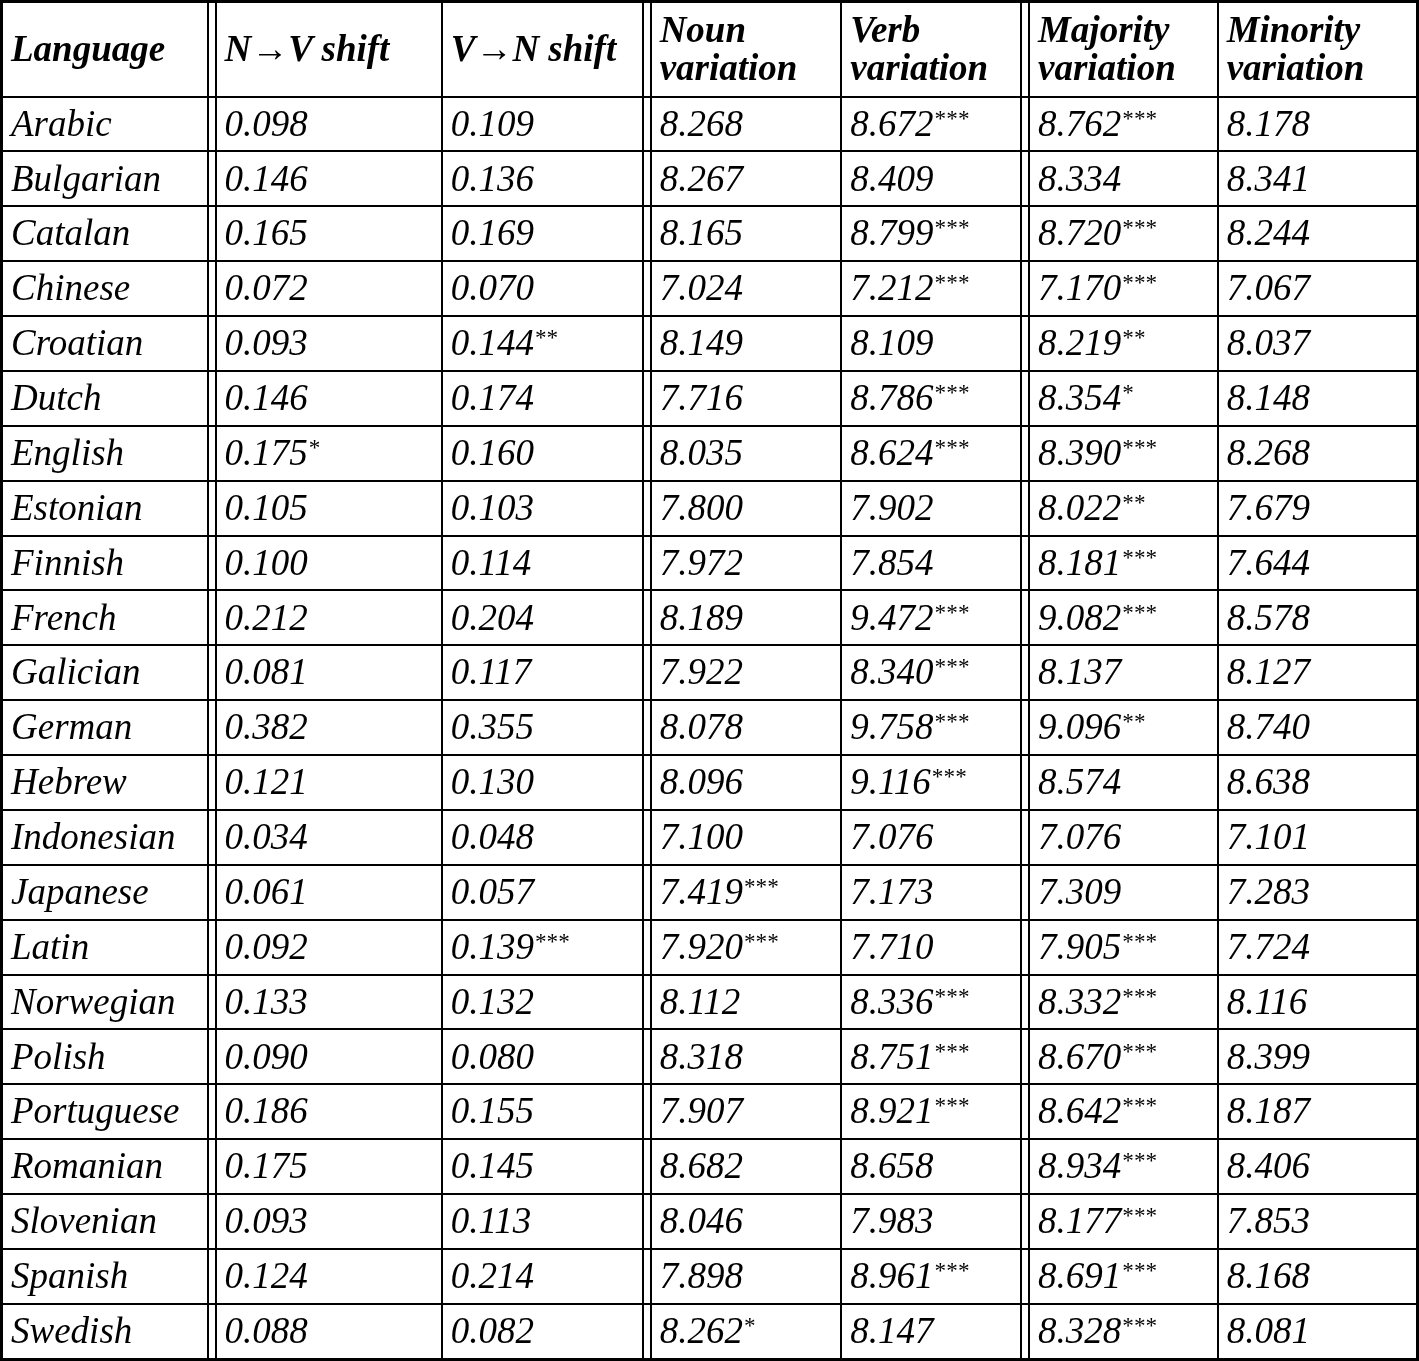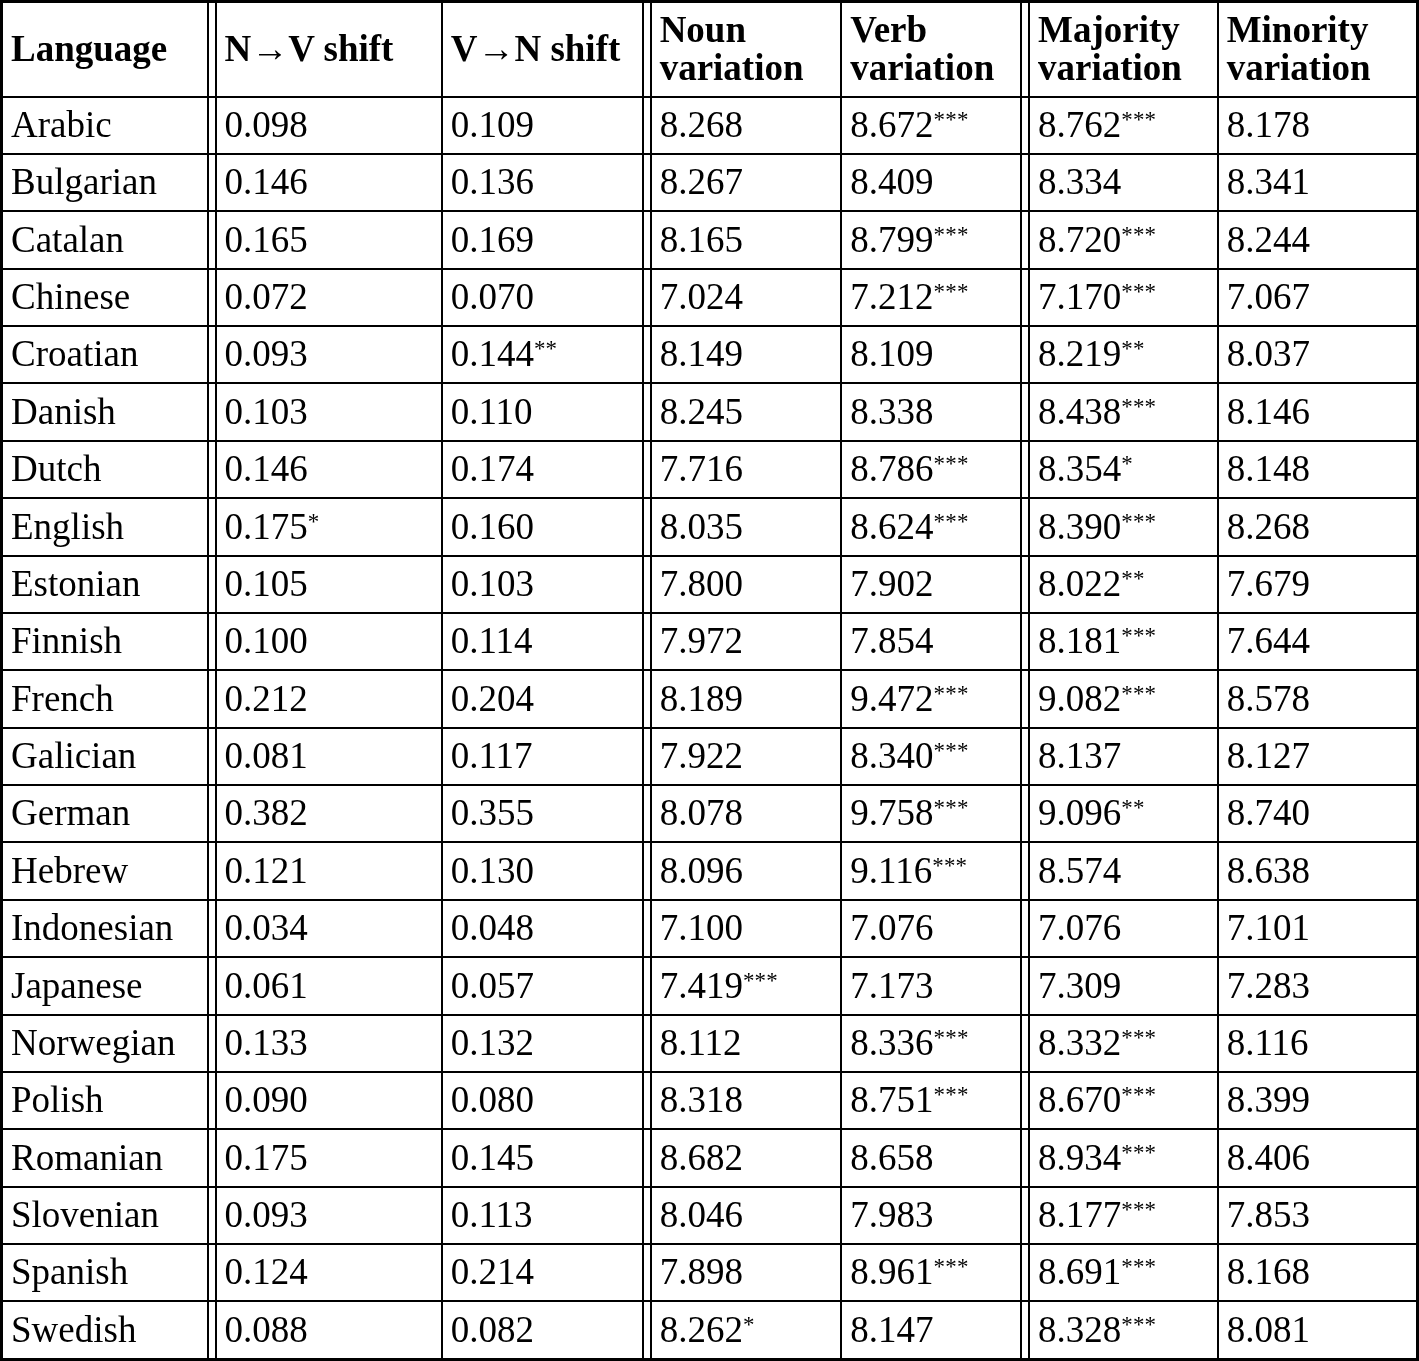--- a/index.html
+++ b/index.html
@@ -16,20 +16,21 @@
   }
   #results-table {
     border-collapse: collapse;
     table-layout: fixed;
     width: 1419px;
     height: 1361px;
     border-top: 3px solid #000;
     border-bottom: 3px solid #000;
     border-left: 3px solid #000;
     border-right: 3px solid #000;
+    font-style: italic;
   }
   #results-table td, #results-table th {
     padding: 0 8px;
     font-size: 37px;
     line-height: 1.04;
     vertical-align: middle;
     text-align: left;
     white-space: nowrap;
     overflow: hidden;
     border-top: 2px solid #000;
@@ -150,29 +151,20 @@
       <tr>
         <td class="col-lang dbl">Croatian</td>
         <td class="col-nv rule-single">0.093</td>
         <td class="col-vn dbl">0.144<sup class="sig">**</sup></td>
         <td class="col-noun rule-single">8.149</td>
         <td class="col-verb dbl">8.109</td>
         <td class="col-major rule-single">8.219<sup class="sig">**</sup></td>
         <td class="col-minor">8.037</td>
       </tr>
       <tr>
-        <td class="col-lang dbl">Danish</td>
-        <td class="col-nv rule-single">0.103</td>
-        <td class="col-vn dbl">0.110</td>
-        <td class="col-noun rule-single">8.245</td>
-        <td class="col-verb dbl">8.338</td>
-        <td class="col-major rule-single">8.438<sup class="sig">***</sup></td>
-        <td class="col-minor">8.146</td>
-      </tr>
-      <tr>
         <td class="col-lang dbl">Dutch</td>
         <td class="col-nv rule-single">0.146</td>
         <td class="col-vn dbl">0.174</td>
         <td class="col-noun rule-single">7.716</td>
         <td class="col-verb dbl">8.786<sup class="sig">***</sup></td>
         <td class="col-major rule-single">8.354<sup class="sig">*</sup></td>
         <td class="col-minor">8.148</td>
       </tr>
       <tr>
         <td class="col-lang dbl">English</td>
@@ -249,38 +241,56 @@
       <tr>
         <td class="col-lang dbl">Japanese</td>
         <td class="col-nv rule-single">0.061</td>
         <td class="col-vn dbl">0.057</td>
         <td class="col-noun rule-single">7.419<sup class="sig">***</sup></td>
         <td class="col-verb dbl">7.173</td>
         <td class="col-major rule-single">7.309</td>
         <td class="col-minor">7.283</td>
       </tr>
       <tr>
+        <td class="col-lang dbl">Latin</td>
+        <td class="col-nv rule-single">0.092</td>
+        <td class="col-vn dbl">0.139<sup class="sig">***</sup></td>
+        <td class="col-noun rule-single">7.920<sup class="sig">***</sup></td>
+        <td class="col-verb dbl">7.710</td>
+        <td class="col-major rule-single">7.905<sup class="sig">***</sup></td>
+        <td class="col-minor">7.724</td>
+      </tr>
+      <tr>
         <td class="col-lang dbl">Norwegian</td>
         <td class="col-nv rule-single">0.133</td>
         <td class="col-vn dbl">0.132</td>
         <td class="col-noun rule-single">8.112</td>
         <td class="col-verb dbl">8.336<sup class="sig">***</sup></td>
         <td class="col-major rule-single">8.332<sup class="sig">***</sup></td>
         <td class="col-minor">8.116</td>
       </tr>
       <tr>
         <td class="col-lang dbl">Polish</td>
         <td class="col-nv rule-single">0.090</td>
         <td class="col-vn dbl">0.080</td>
         <td class="col-noun rule-single">8.318</td>
         <td class="col-verb dbl">8.751<sup class="sig">***</sup></td>
         <td class="col-major rule-single">8.670<sup class="sig">***</sup></td>
         <td class="col-minor">8.399</td>
       </tr>
       <tr>
+        <td class="col-lang dbl">Portuguese</td>
+        <td class="col-nv rule-single">0.186</td>
+        <td class="col-vn dbl">0.155</td>
+        <td class="col-noun rule-single">7.907</td>
+        <td class="col-verb dbl">8.921<sup class="sig">***</sup></td>
+        <td class="col-major rule-single">8.642<sup class="sig">***</sup></td>
+        <td class="col-minor">8.187</td>
+      </tr>
+      <tr>
         <td class="col-lang dbl">Romanian</td>
         <td class="col-nv rule-single">0.175</td>
         <td class="col-vn dbl">0.145</td>
         <td class="col-noun rule-single">8.682</td>
         <td class="col-verb dbl">8.658</td>
         <td class="col-major rule-single">8.934<sup class="sig">***</sup></td>
         <td class="col-minor">8.406</td>
       </tr>
       <tr>
         <td class="col-lang dbl">Slovenian</td>

